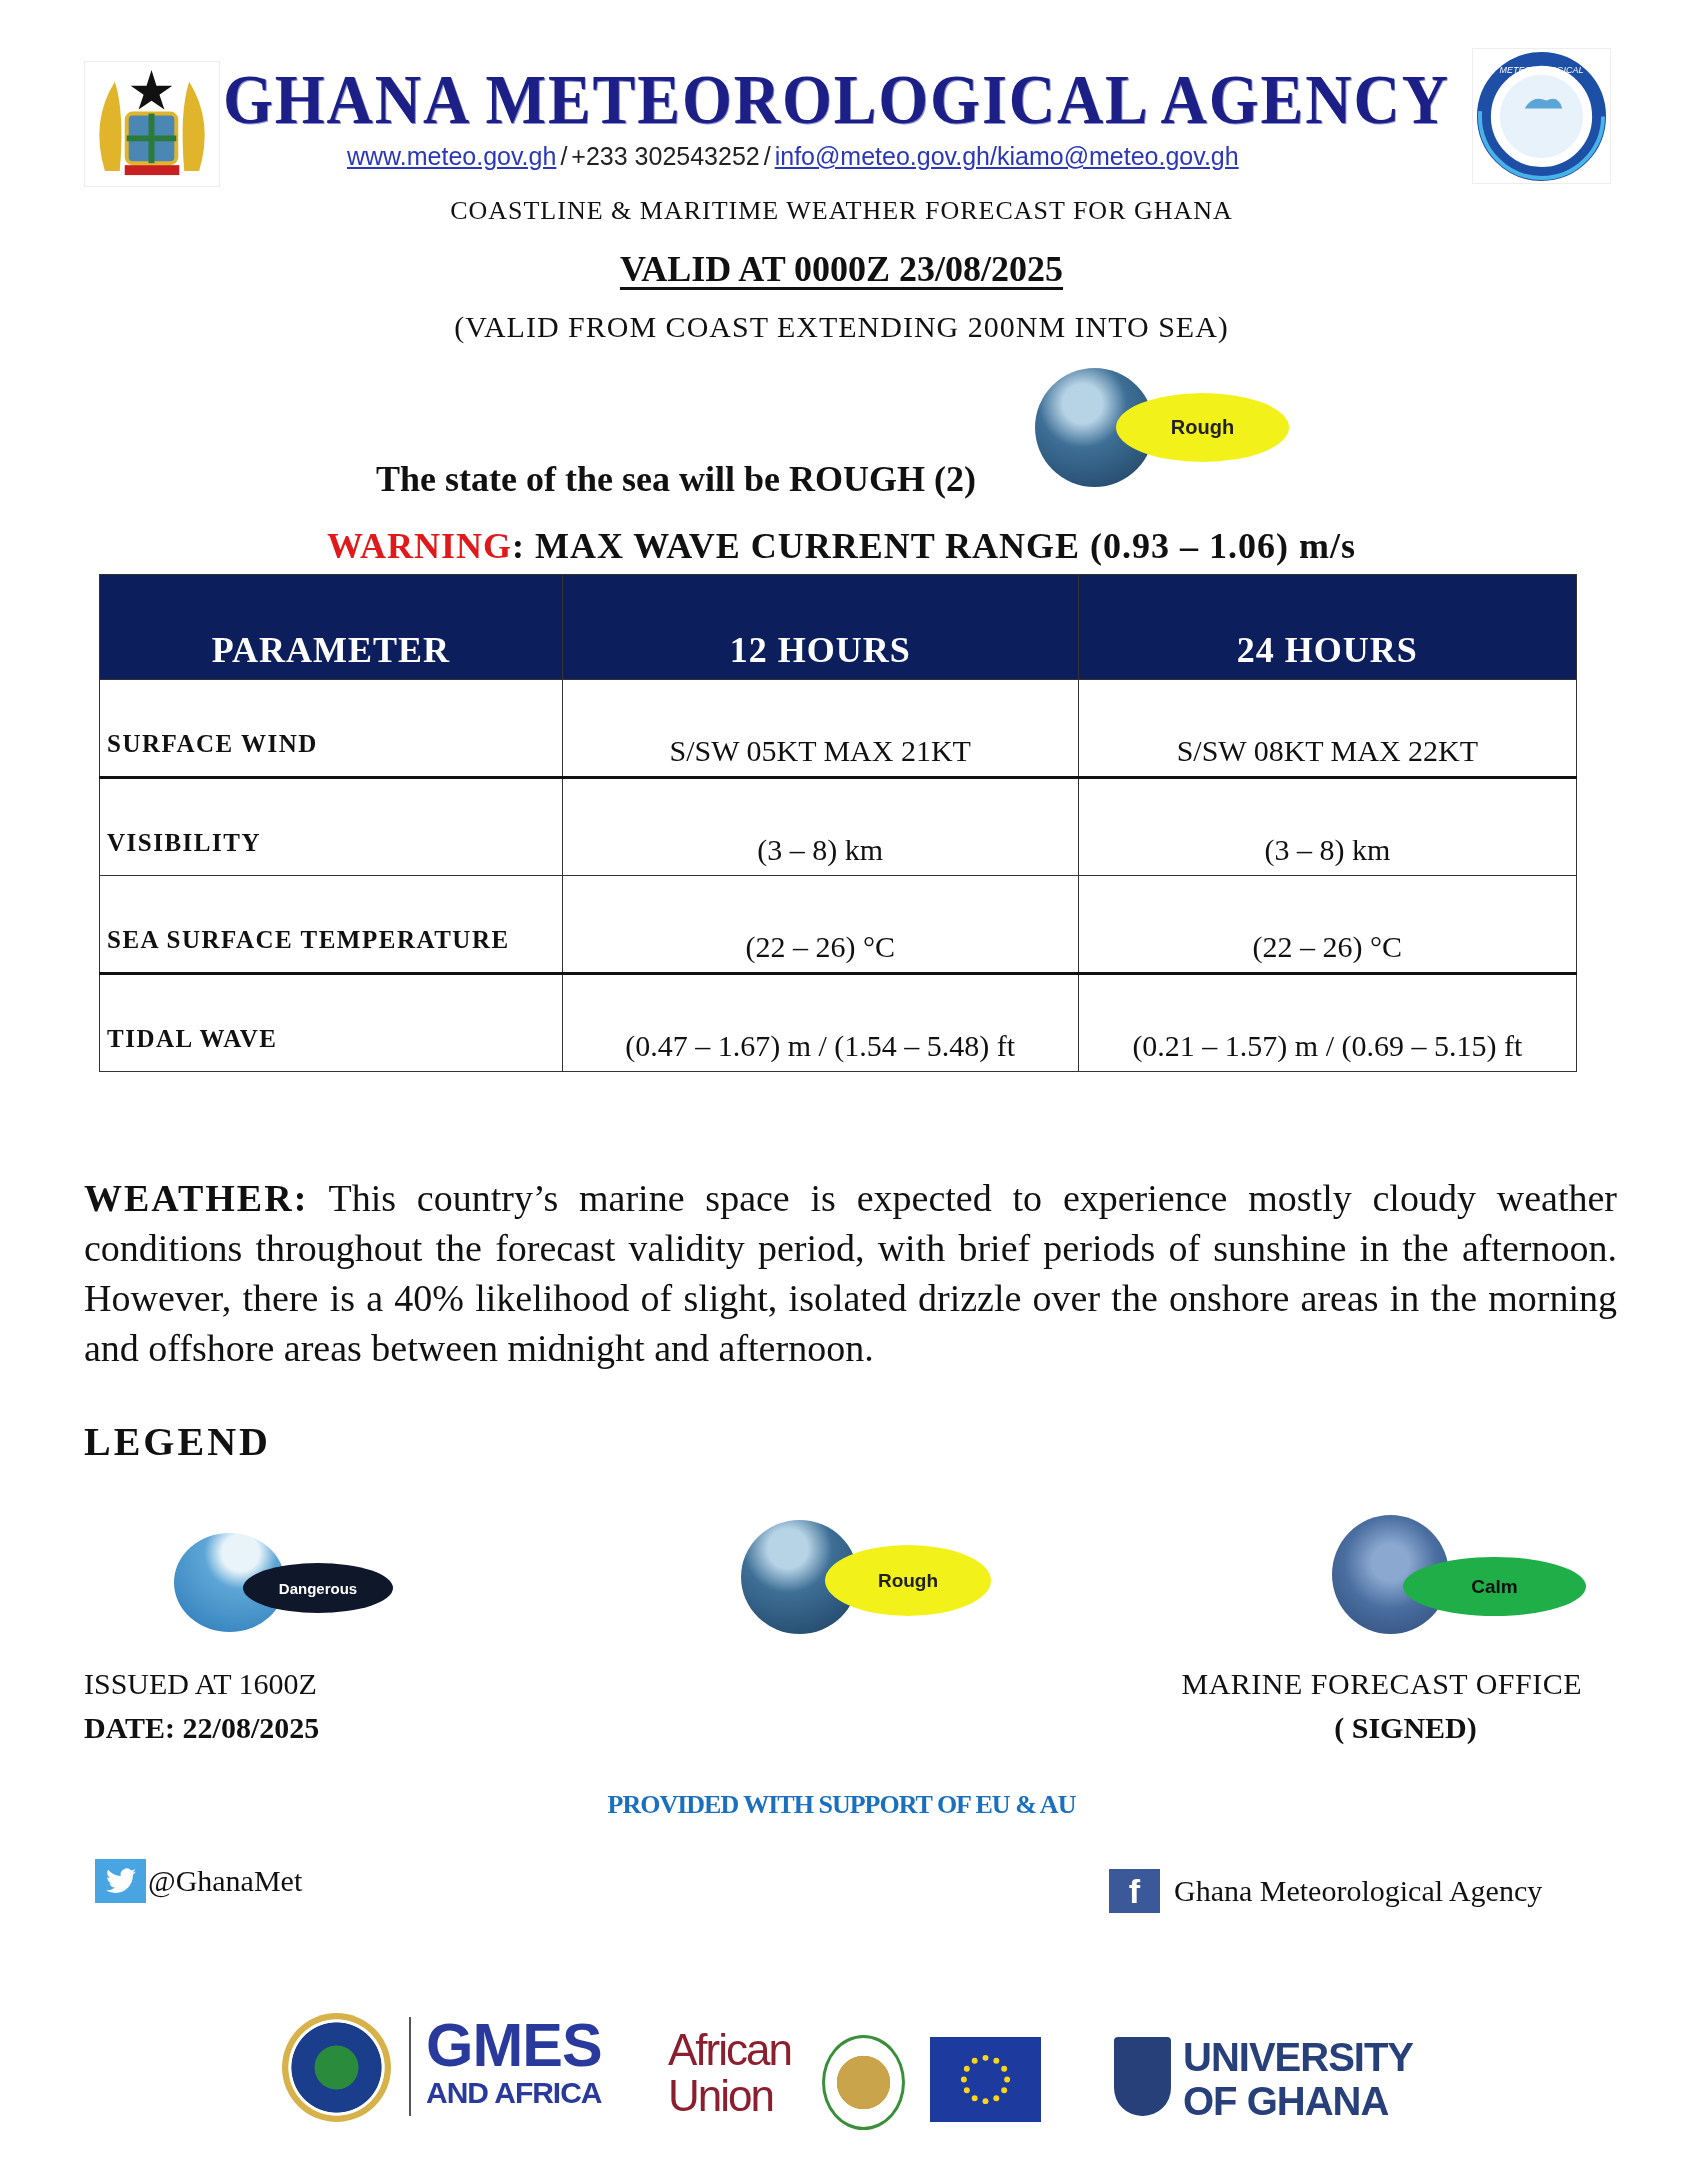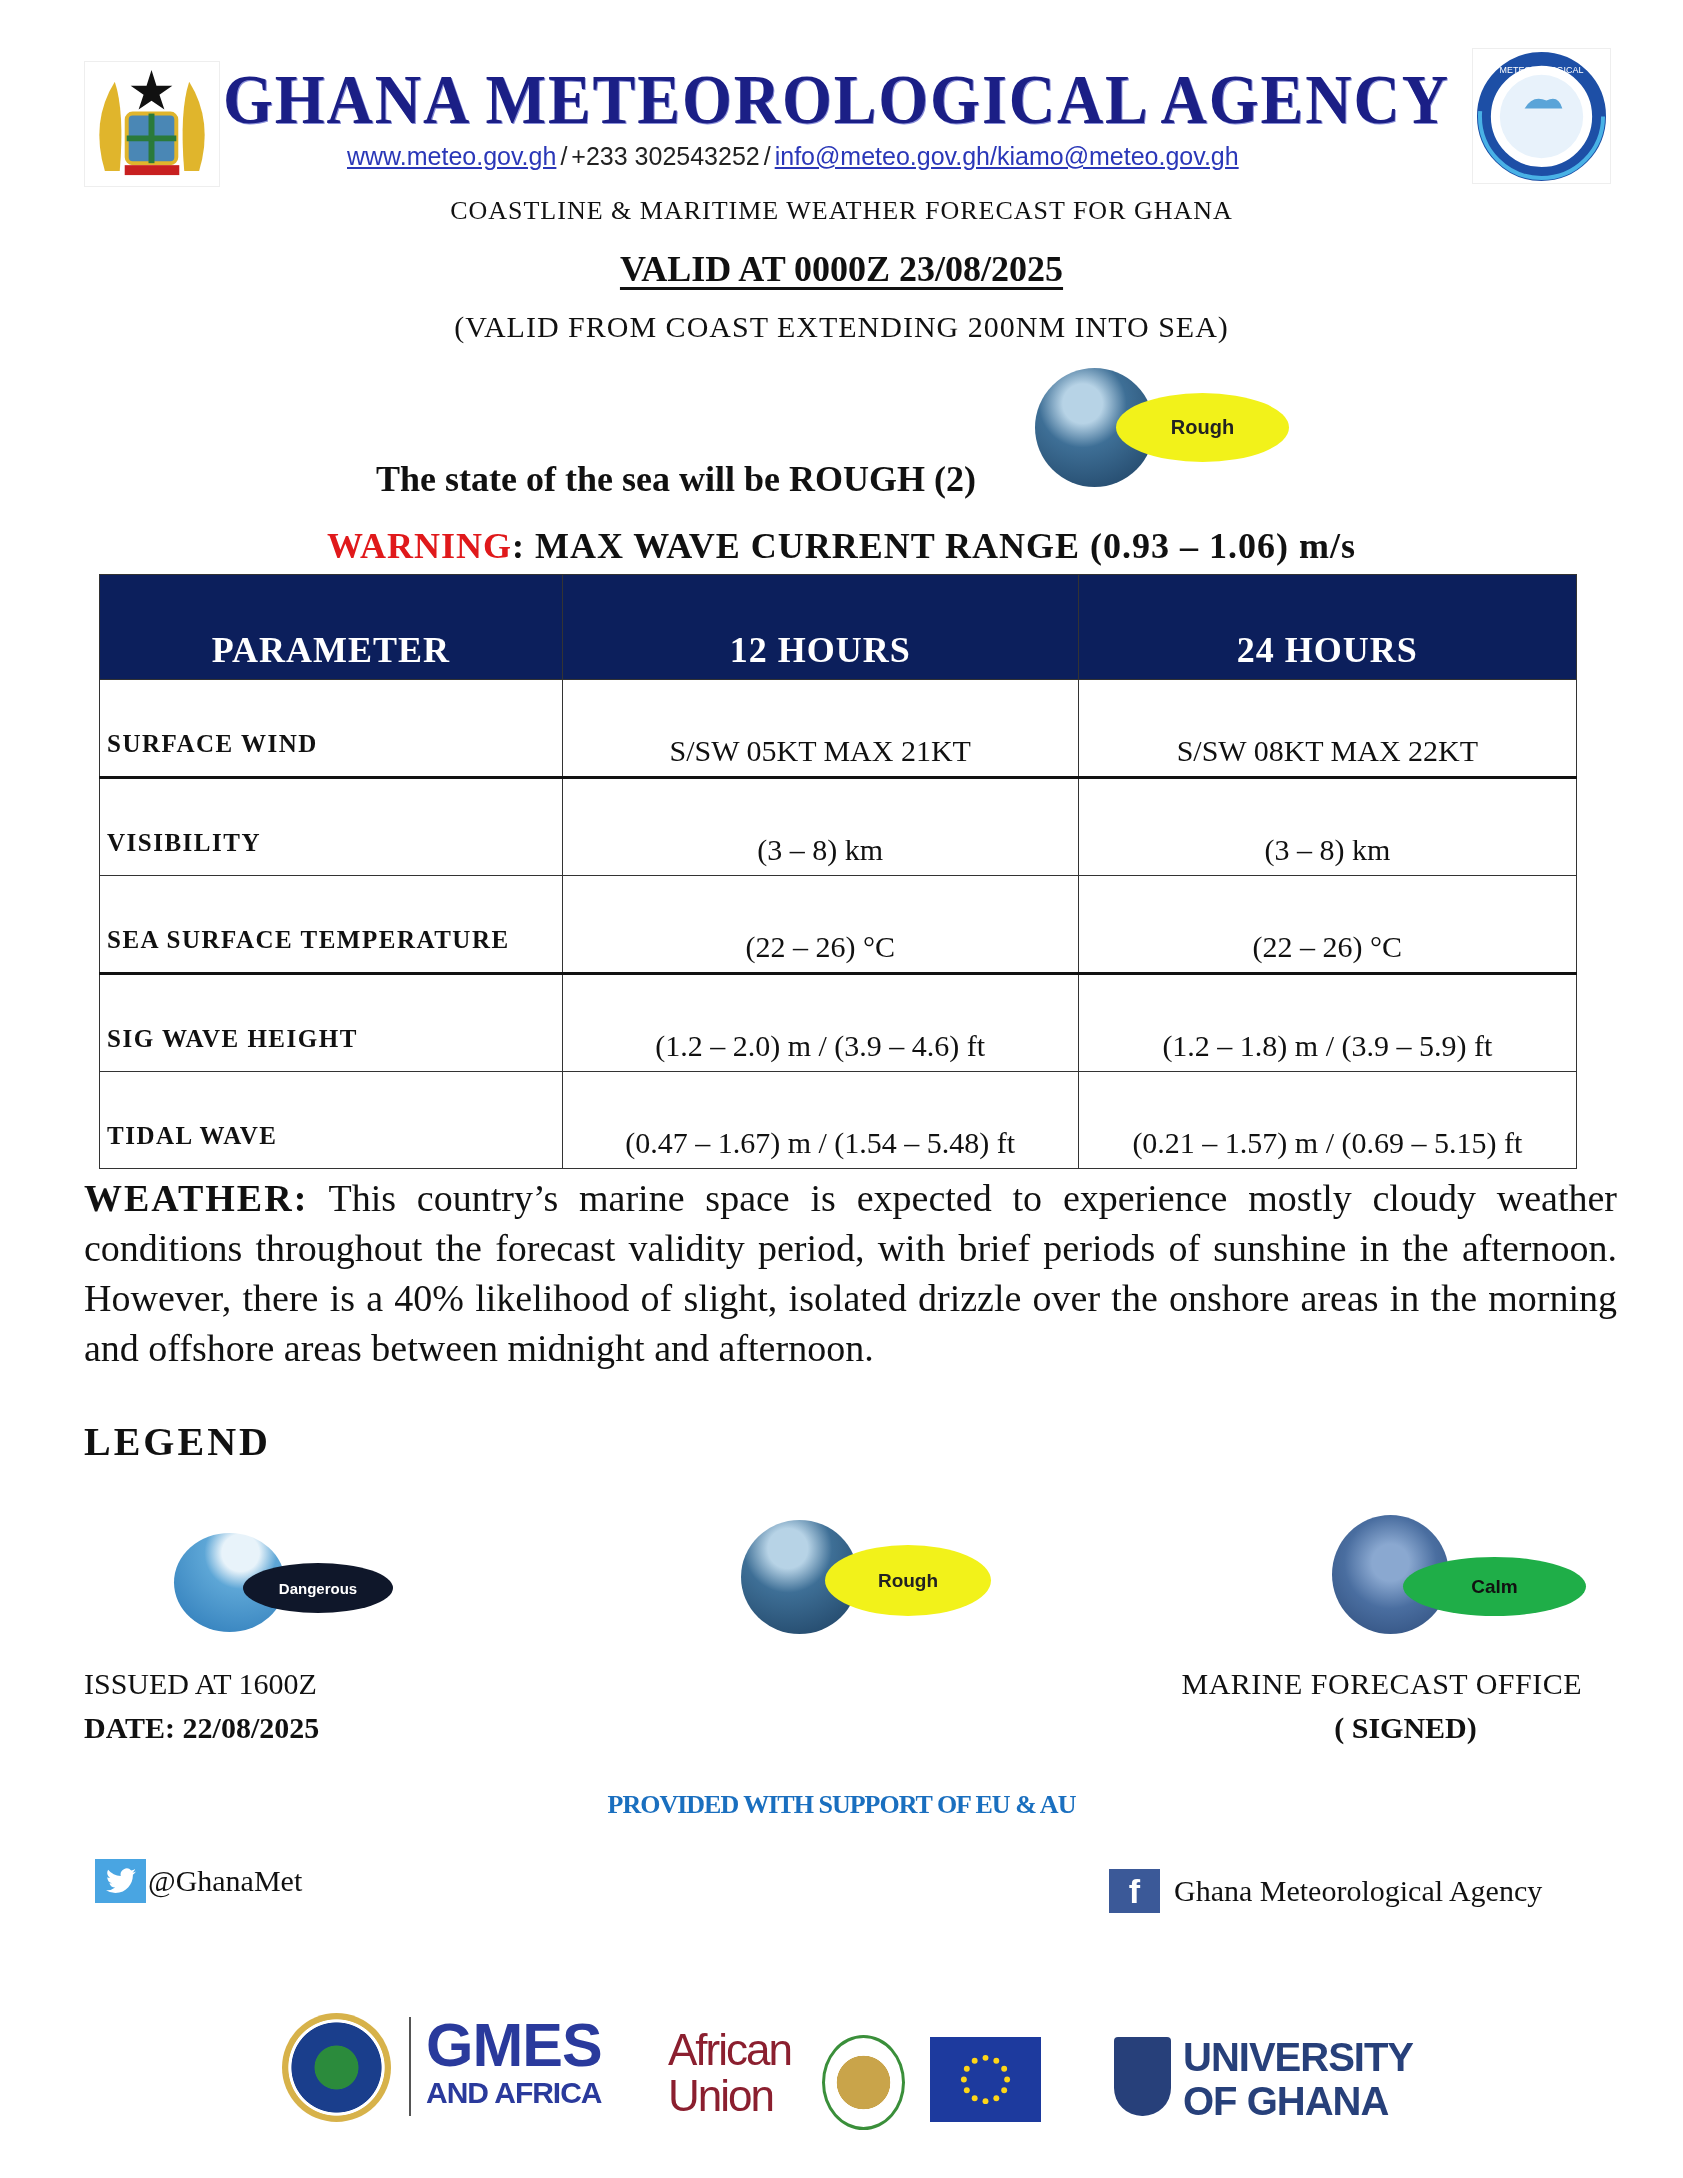--- a/index.html
+++ b/index.html
@@ -3,21 +3,21 @@
 <meta charset="utf-8">
 <style>
   html, body { margin:0; padding:0; background:#ffffff; }
   body { width:1683px; height:2178px; position:relative; overflow:hidden;
          font-family:"DejaVu Serif","Liberation Serif",serif; color:#111; }
   .abs { position:absolute; }
   .center { text-align:center; }
 
   
   .coat { left:84px; top:61px; width:134px; height:124px; border:1px solid #eee; }
-  .gmet-logo { left:1472px; top:48px; width:137px; height:134px; border:1px solid #eee; }
+  .gmet-logo { left:1472px; top:48px; width:137px; height:134px; border:1px solid #eee;font-style:italic; }
   .agency-title { left:223px; top:61px; width:1247px; font-family:"Liberation Serif","DejaVu Serif",serif;
         font-weight:bold; font-size:69px; color:#1b1f86; letter-spacing:2px; line-height:79px;
         transform:scaleX(0.93); transform-origin:left top; white-space:nowrap;
         text-shadow:1px 1px 0 #8a8fd8; }
   .contact { left:347px; top:142px; font-family:"Liberation Sans","DejaVu Sans",sans-serif; font-size:25px; color:#222; white-space:nowrap; }
   .contact a { color:#2a37b8; text-decoration:underline; }
   .contact .sep { color:#222; margin:0 4px; }
 
   .subtitle { left:0; width:1683px; top:196px; font-size:26px; letter-spacing:1px; font-family:"Liberation Serif",serif; }
   .valid-at { left:0; width:1683px; top:248px; font-size:36px; font-weight:bold; font-family:"Liberation Serif",serif; }
@@ -129,25 +129,20 @@
     </tr>
     <tr>
       <td class="param">VISIBILITY</td>
       <td class="val">(3 – 8) km</td>
       <td class="val">(3 – 8) km</td>
     </tr>
     <tr class="thick">
       <td class="param">SEA SURFACE TEMPERATURE</td>
       <td class="val">(22 – 26) °C</td>
       <td class="val">(22 – 26) °C</td>
-    </tr>
-    <tr>
-      <td class="param">SIG WAVE HEIGHT</td>
-      <td class="val">(1.2 – 2.0) m / (3.9 – 4.6) ft</td>
-      <td class="val">(1.2 – 1.8) m / (3.9 – 5.9) ft</td>
     </tr>
     <tr>
       <td class="param">TIDAL WAVE</td>
       <td class="val">(0.47 – 1.67) m / (1.54 – 5.48) ft</td>
       <td class="val">(0.21 – 1.57) m / (0.69 – 5.15) ft</td>
     </tr>
   </tbody>
 </table>
 
 <div class="abs weather"><b>WEATHER:</b> <span>This country’s marine space is expected to experience mostly cloudy weather conditions throughout the forecast validity period, with brief periods of sunshine in the afternoon. However, there is a 40% likelihood of slight, isolated drizzle over the onshore areas in the morning and offshore areas between midnight and afternoon.</span></div>

